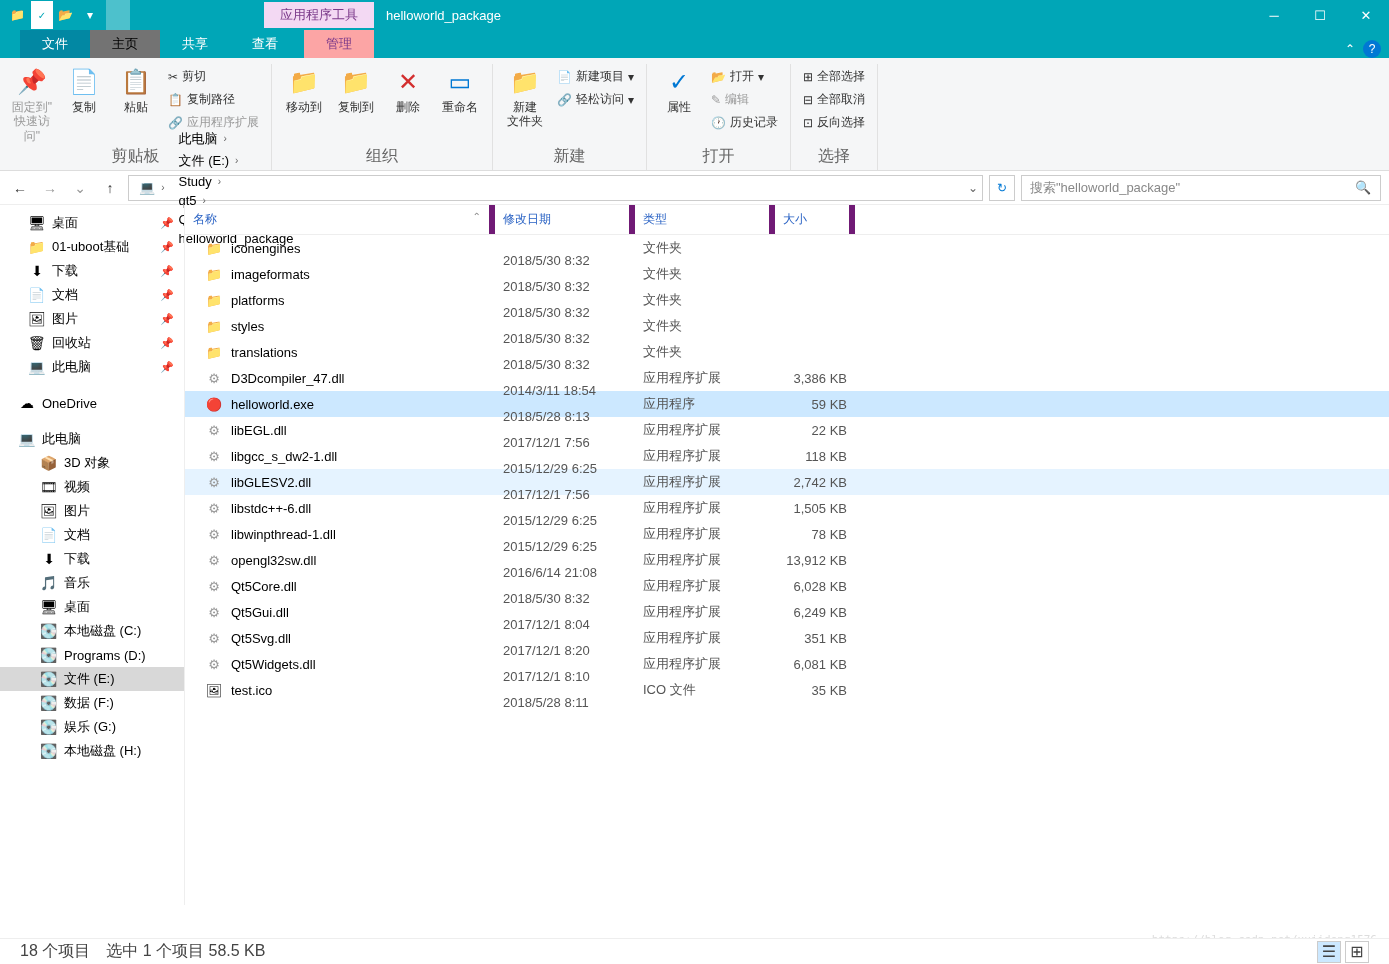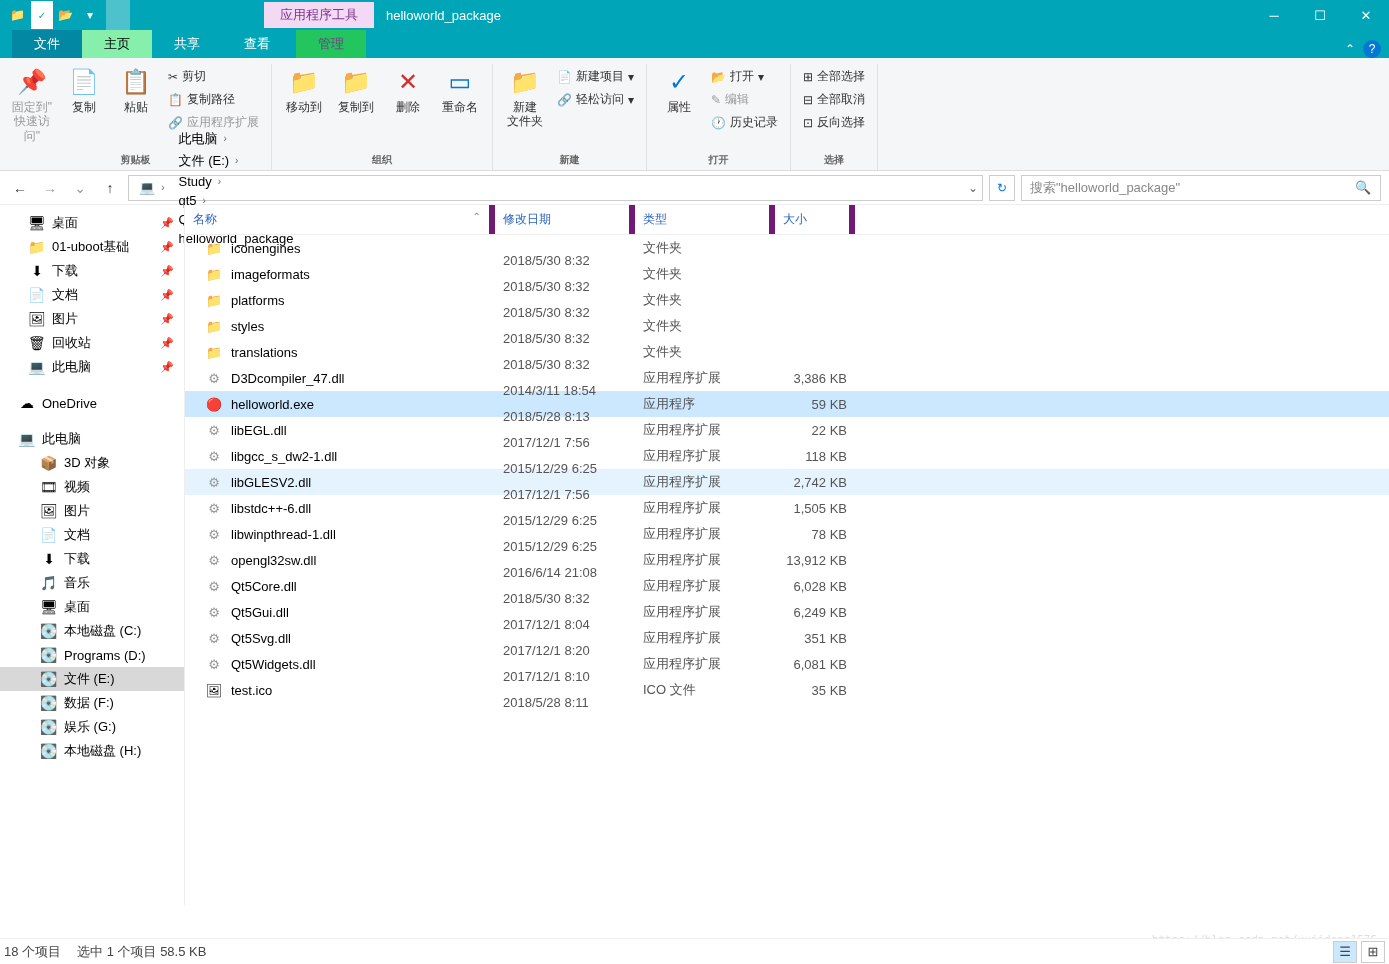--- a/index.html
+++ b/index.html
@@ -5,31 +5,31 @@
 * { margin:0; padding:0; box-sizing:border-box; font-family:"Microsoft YaHei","Segoe UI",sans-serif; }
 body { width:1389px; height:964px; background:#fff; font-size:12px; color:#000; overflow:hidden; position:relative;}
 .titlebar { height:30px; background:#00a6b7; display:flex; align-items:center; padding:0 0 0 6px; color:#fff;}
 .titlebar .qat { display:flex; gap:0; align-items:center; height:100%;}
 .titlebar .qat span { width:24px; height:30px; display:flex; align-items:center; justify-content:center;}
 .titlebar .sep { width:1px; height:18px; background:rgba(255,255,255,.3); margin:0 4px;}
 .titlebar .tooltab { background:#f3d9f3; color:#7b3a8a; padding:4px 16px; font-size:13px; margin-left:130px;}
 .titlebar .title { color:#fff; font-size:13px; margin-left:12px;}
 .winctrl { margin-left:auto; display:flex;}
 .winctrl span { width:46px; height:30px; display:flex; align-items:center; justify-content:center; font-size:13px; color:#fff;}
-.tabs { height:28px; display:flex; background:#00a6b7; padding-left:12px; align-items:flex-end;}
+.tabs { height:28px; display:flex; background:#00a6b7; padding-left:20px; align-items:flex-end;}
 .tab { padding:5px 22px; font-size:13px; color:#fff; cursor:pointer;}
 .tab.file { background:#0288a3; color:#fff;}
-.tab.active { background:#86efac; color:#000;}
-.tab.tool { background:#22c55e; color:#7b3a8a;}
+.tab.active { background:#737373; color:#000;}
+.tab.tool { background:#fca5a5; color:#7b3a8a;}
 .tabs-right { margin-left:auto; display:flex; align-items:center; padding-right:8px; gap:8px;}
 .help-icon { width:18px; height:18px; border-radius:50%; background:#0078d4; color:#fff; display:flex; align-items:center; justify-content:center; font-size:12px;}
 .ribbon { height:113px; background:#f5f6f7; border-bottom:1px solid #ddd; display:flex; padding-top:6px;}
 .rgroup { border-right:1px solid #e1e1e1; padding:0 8px; display:flex; flex-direction:column; align-items:center;}
 .rgroup .rbody { flex:1; display:flex; align-items:flex-start; gap:4px;}
-.rgroup .rlabel { font-size:10px; color:#666; padding-bottom:3px;font-weight:bold;}
+.rgroup .rlabel { font-size:16px; color:#666; padding-bottom:3px;}
 .rbtn-lg { display:flex; flex-direction:column; align-items:center; width:48px; padding:2px; gap:2px; font-size:12px; color:#333; text-align:center; line-height:1.2;}
 .rbtn-lg.dim { color:#999;}
 .rbtn-lg .ic { width:32px; height:32px; display:flex; align-items:center; justify-content:center; font-size:24px;}
 .rbtn-sm { display:flex; align-items:center; gap:4px; padding:2px 4px; font-size:12px; color:#333; white-space:nowrap;}
 .rbtn-sm.dim { color:#999;}
 .rcol { display:flex; flex-direction:column; gap:2px; padding-top:2px;}
 .addrbar { height:34px; display:flex; align-items:center; padding:4px 8px; gap:6px; border-bottom:1px solid #eee;}
 .navbtn { width:24px; height:24px; display:flex; align-items:center; justify-content:center; color:#999; font-size:14px;}
 .navbtn.en { color:#333;}
 .addrbox { flex:1; height:26px; border:1px solid #ccc; display:flex; align-items:center; padding:0 4px; gap:2px;}
@@ -54,21 +54,21 @@
 .frow { display:flex; align-items:center; height:26px; font-size:13px;}
 .frow.sel { background:#cce8ff;}
 .frow.hov { background:#e5f3ff;}
 .frow .c1{width:310px; padding-left:20px; display:flex; align-items:center; gap:8px;}
 .frow .c2{width:140px; padding-left:8px; color:#555;margin-top:24px;}
 .frow .c3{width:140px; padding-left:8px; color:#555;}
 .frow .c4{width:80px; text-align:right; padding-right:8px; color:#555;}
 .fic { width:18px; height:18px; display:inline-flex; align-items:center; justify-content:center;}
 .folder-ic { color:#ffd968;}
 .dll-ic { color:#999;}
-.status { position:absolute; bottom:0; left:0; right:0; height:26px; border-top:1px solid #eee; display:flex; align-items:center; padding:0 4px; font-size:13px; color:#444; gap:16px; background:#fff;}
+.status { position:absolute; bottom:0; left:0; right:0; height:26px; border-top:1px solid #eee; display:flex; align-items:center; padding:0 20px; font-size:16px; color:#444; gap:16px; background:#fff;}
 .status .right { margin-left:auto; display:flex; gap:4px;}
 .viewbtn { width:24px; height:22px; border:1px solid #ccc; display:flex; align-items:center; justify-content:center;}
 .viewbtn.active { background:#cce8ff;}
 .watermark { position:absolute; right:12px; bottom:18px; color:#ddd; font-size:11px; font-family:monospace;}
 .chk{width:14px;height:14px;border:1px solid #00a6b7;background:#fff;display:inline-flex;align-items:center;justify-content:center;color:#00a6b7;font-size:10px;}
 </style>
 </head>
 <body>
 
 <div class="titlebar">

